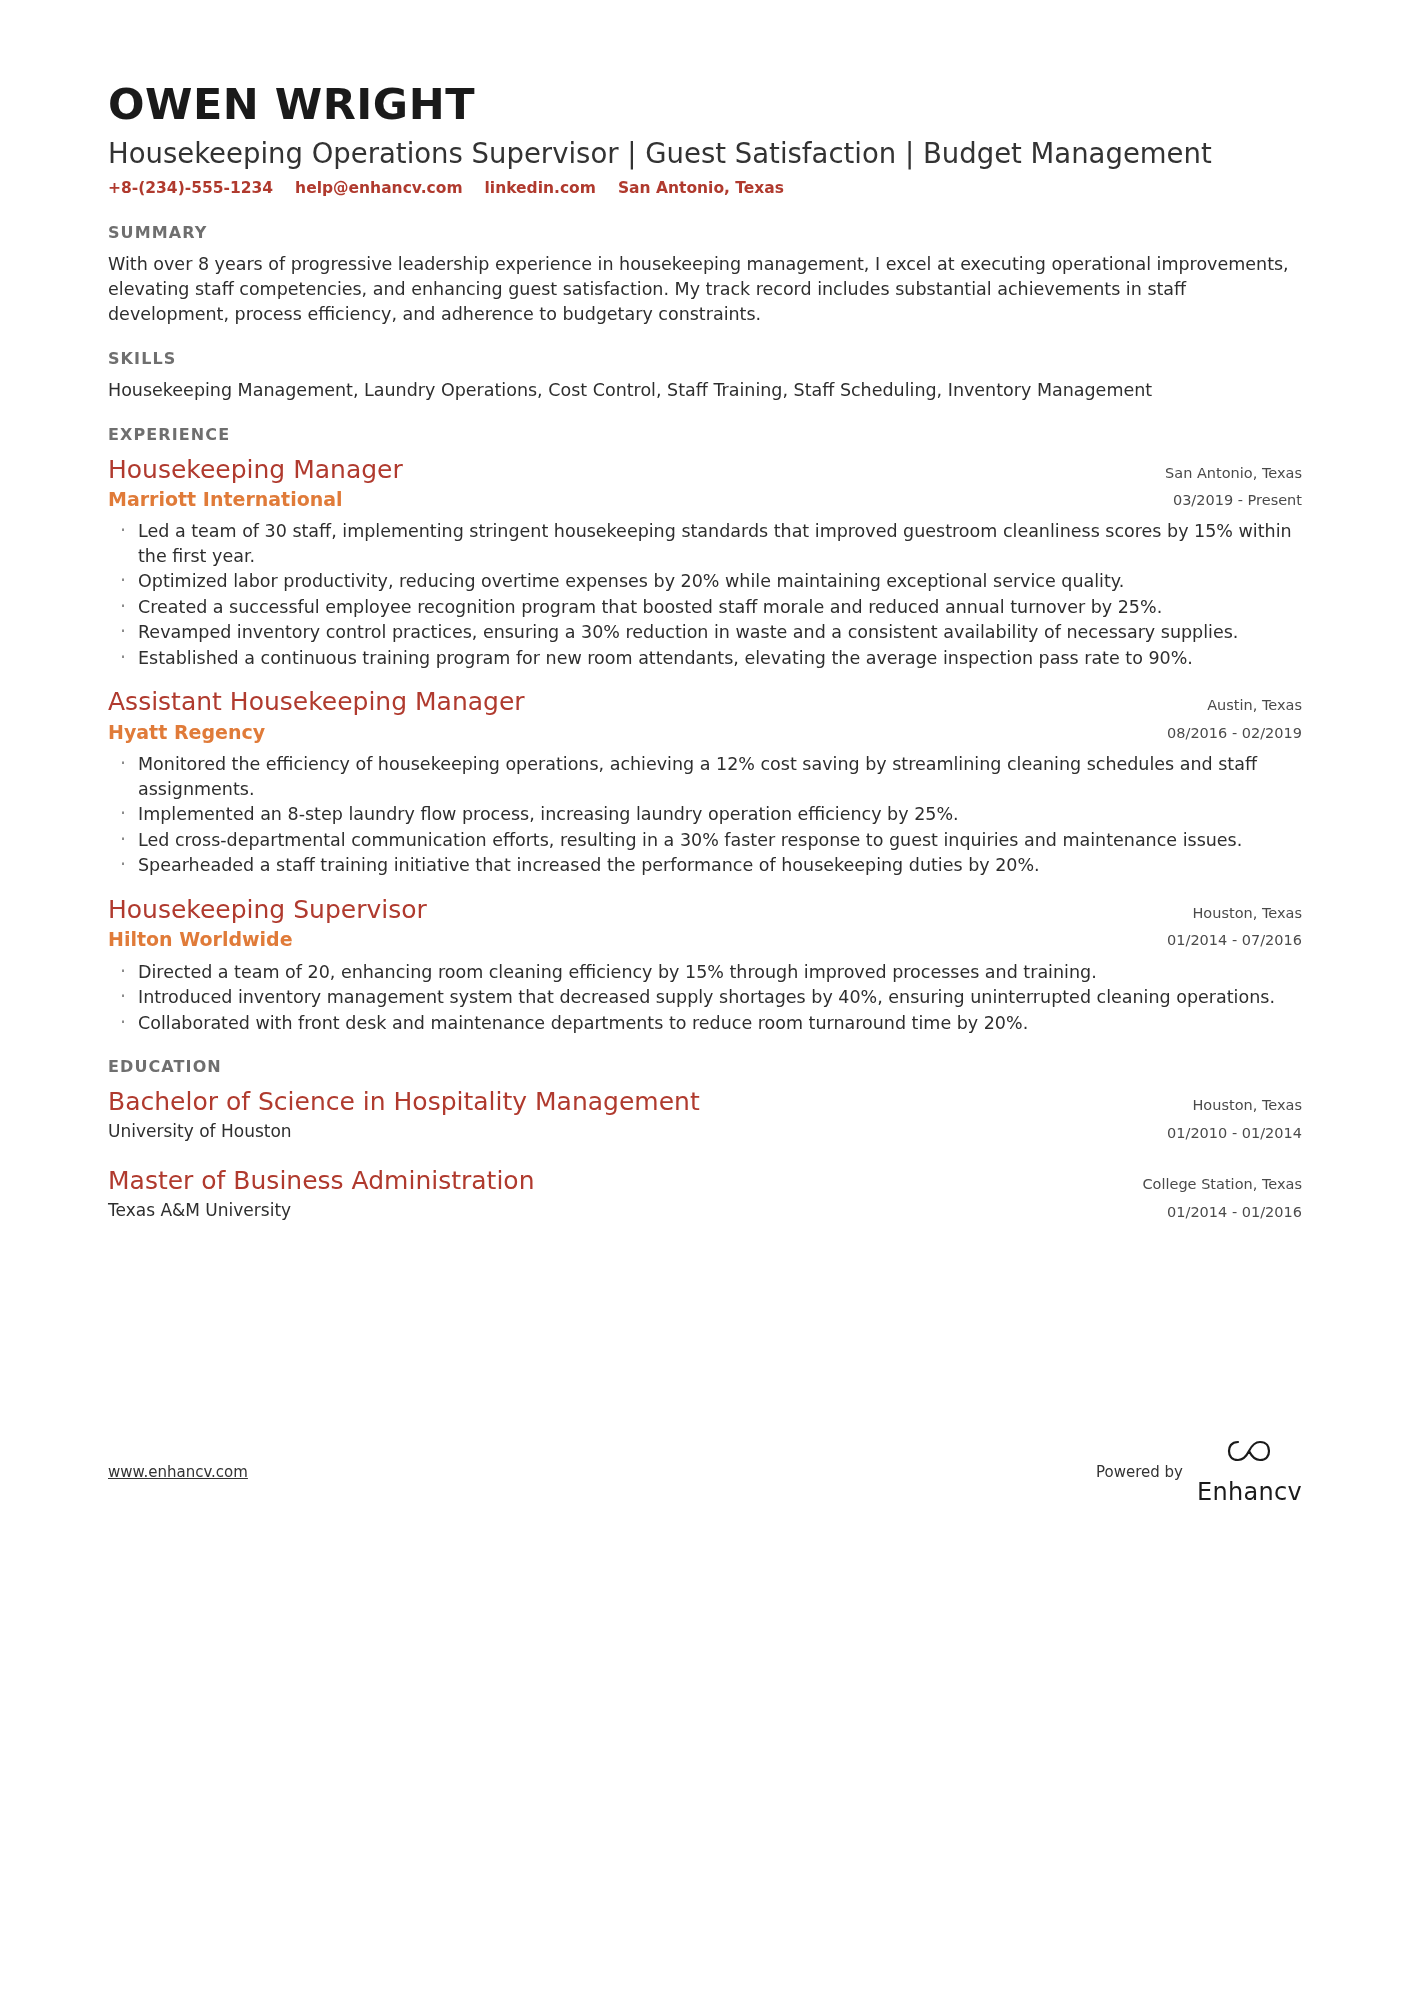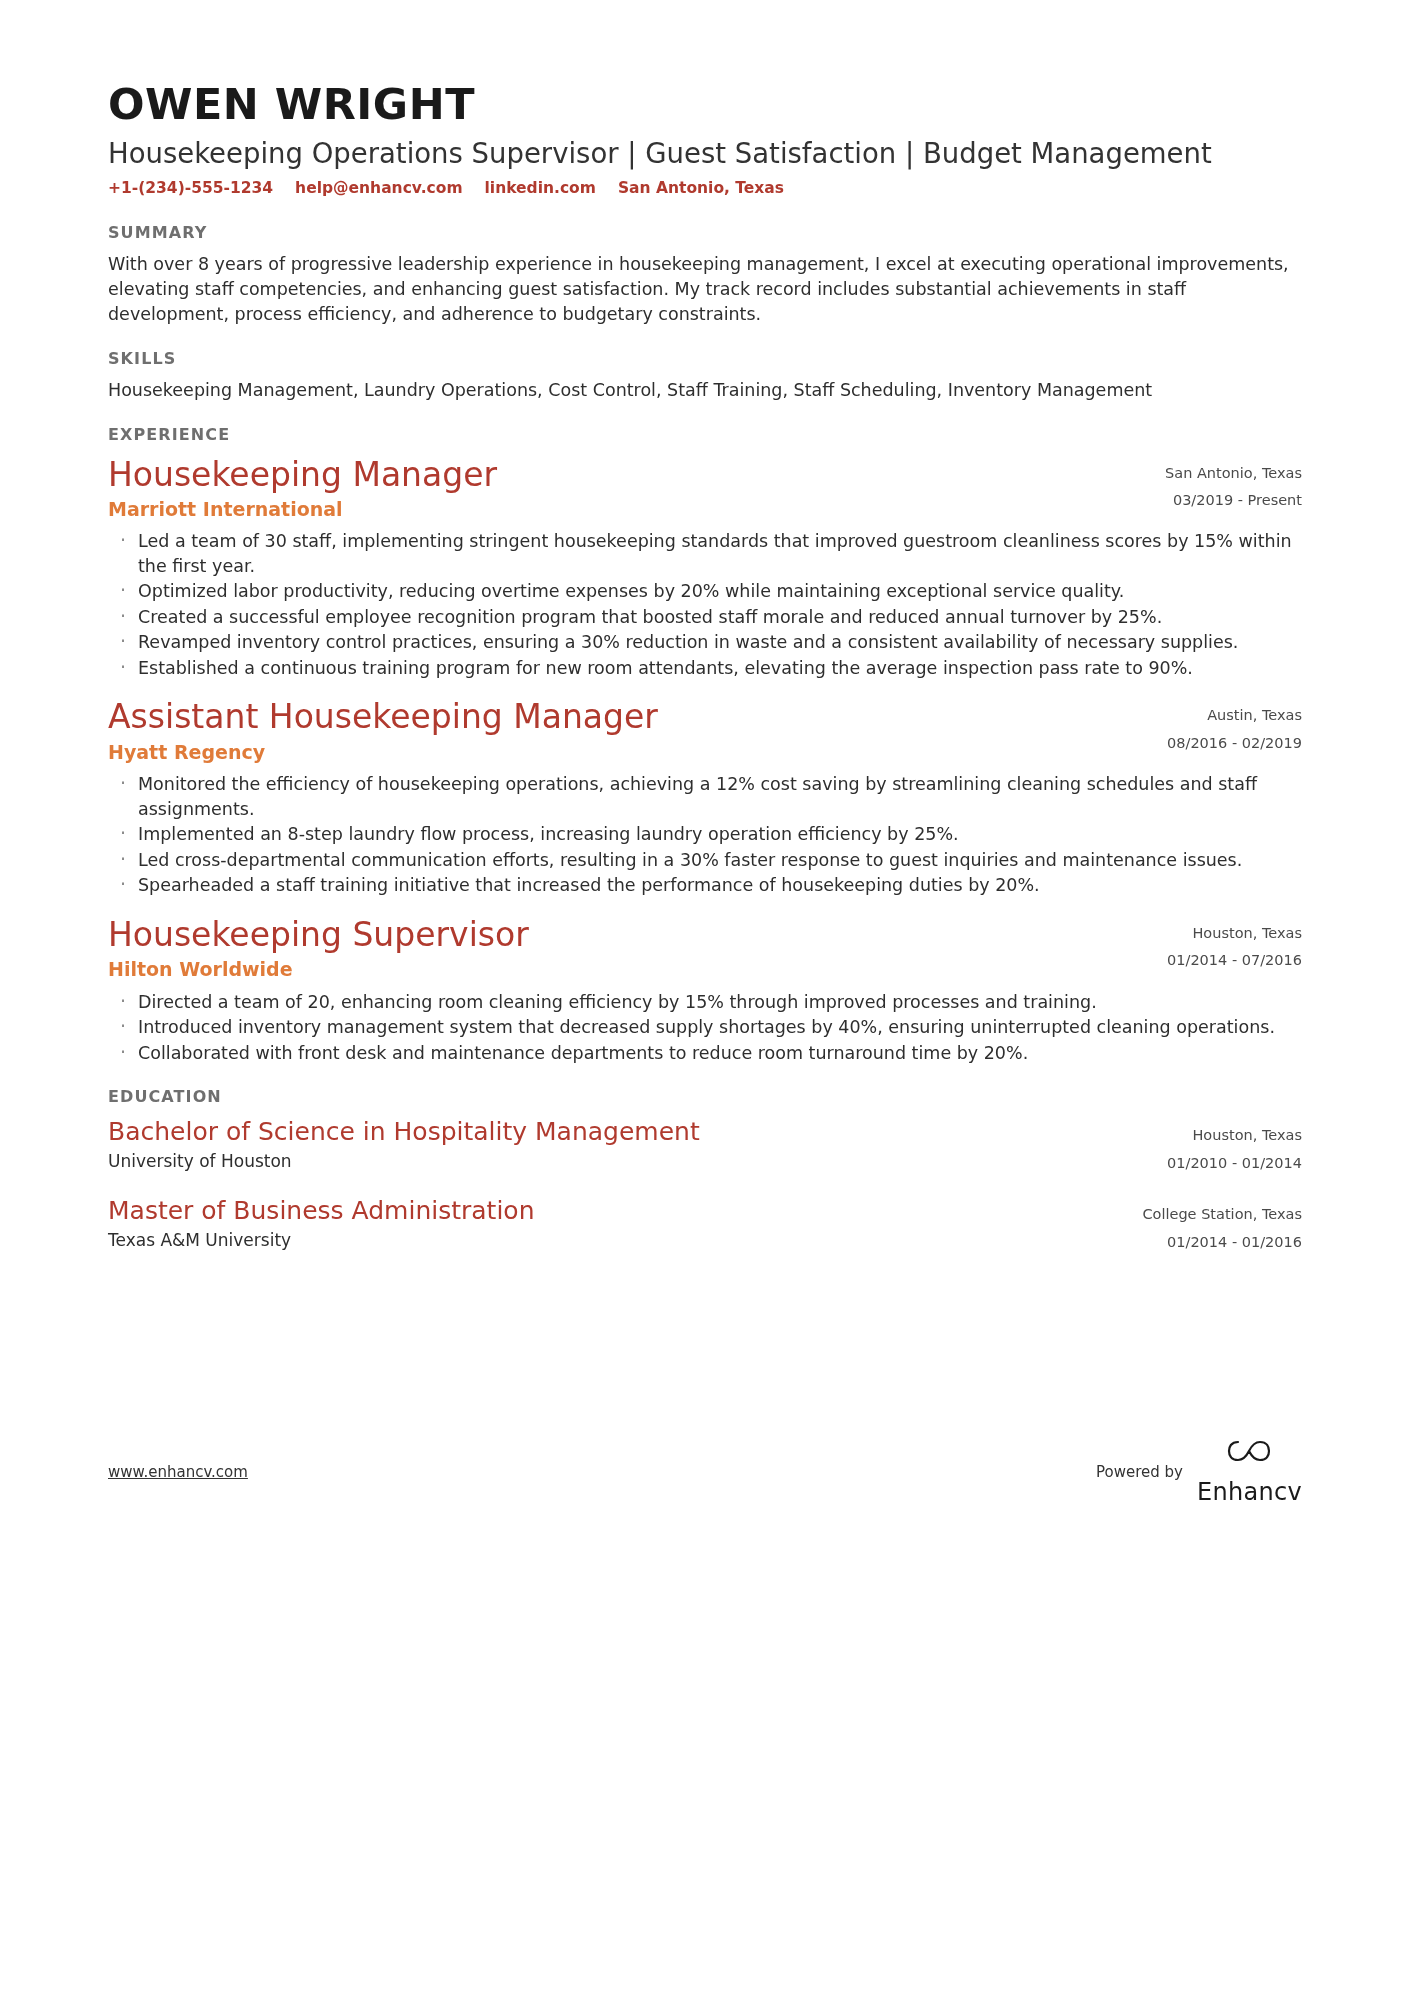--- a/index.html
+++ b/index.html
@@ -83,21 +83,21 @@
     align-items: flex-start;
   }
   .entry-left { flex: 1 1 auto; min-width: 0; }
   .entry-right {
     flex: 0 0 auto;
     text-align: right;
     padding-top: 6px;
     padding-left: 20px;
   }
   .entry-title {
-    font-size: 33px;
+    font-size: 25px;
     font-weight: 400;
     color: #b03a2e;
     line-height: 1.25;
     margin: 0 0 2px 0;
   }
   .entry-org {
     font-size: 19px;
     font-weight: 600;
     color: #e07b39;
     line-height: 1.3;
@@ -185,21 +185,21 @@
 </style>
 </head>
 <body>
 
 <div class="page">
 
   <div>
     <h1 class="name">OWEN WRIGHT</h1>
     <div class="headline">Housekeeping Operations Supervisor | Guest Satisfaction | Budget Management</div>
     <div class="contact-row">
-      <span class="contact-item plain">+1-(234)-555-1234</span>
+      <span class="contact-item plain">+8-(234)-555-1234</span>
       <span class="contact-item link">help@enhancv.com</span>
       <span class="contact-item link">linkedin.com</span>
       <span class="contact-item plain">San Antonio, Texas</span>
     </div>
   </div>
 
   <div class="section">
     <div class="section-title">SUMMARY</div>
     <div class="body-text">With over 8 years of progressive leadership experience in housekeeping management, I excel at executing operational improvements, elevating staff competencies, and enhancing guest satisfaction. My track record includes substantial achievements in staff development, process efficiency, and adherence to budgetary constraints.</div>
   </div>

